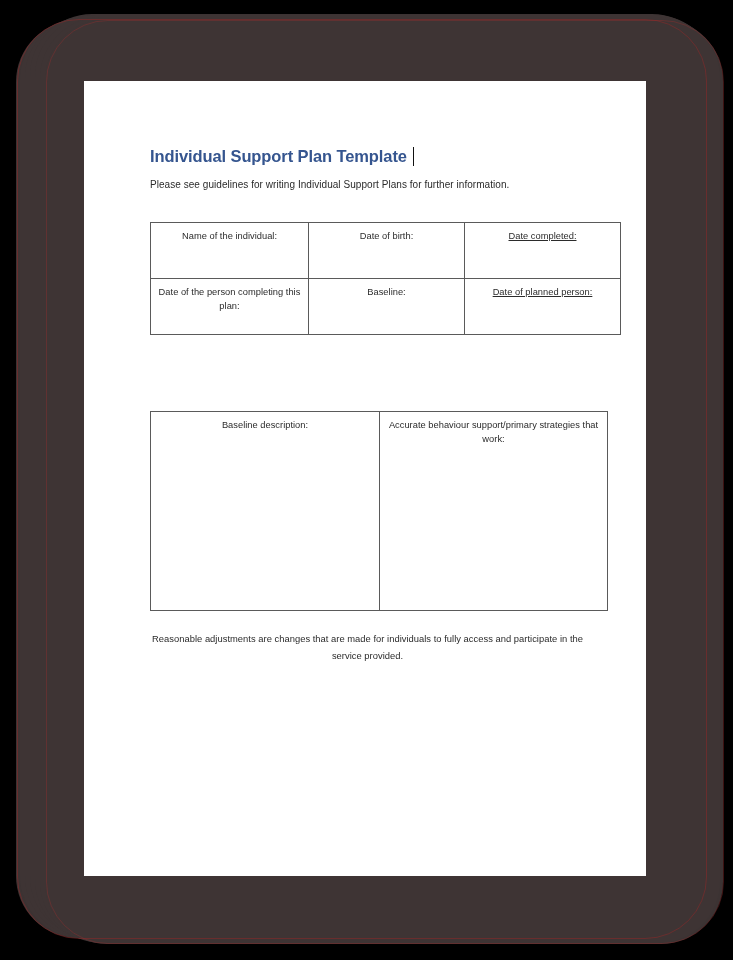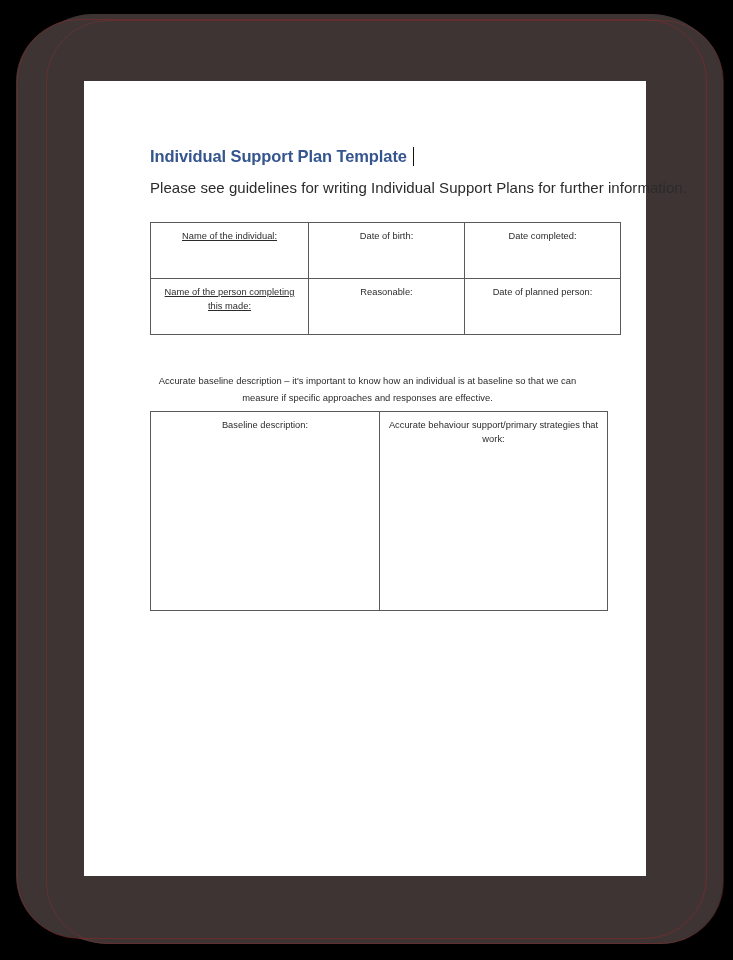--- a/index.html
+++ b/index.html
@@ -93,21 +93,21 @@
     height: 19px;
     background: #111111;
     vertical-align: -4px;
     margin-left: 6px;
   }
 
   .intro-line {
     position: absolute;
     left: 0;
     top: 98px;
-    font-size: 15px;
+    font-size: 10px;
     color: #2b2b2b;
     letter-spacing: 0.05px;
     white-space: nowrap;
   }
 
   .para {
     position: absolute;
     left: 0;
     width: 435px;
     font-size: 9.4px;
@@ -131,23 +131,23 @@
     padding: 6px 6px 0 6px;
     font-size: 9.3px;
     line-height: 14px;
     color: #2b2b2b;
     letter-spacing: 0.02px;
   }
 
   
   .tbl-identity { left: 0px; top: 141px; width: 431px; }
   .tbl-identity td { height: 49px; }
-  .tbl-identity .c1 { width: 145px; text-decoration: underline; }
+  .tbl-identity .c1 { width: 145px; }
   .tbl-identity .c2 { width: 143px; }
-  .tbl-identity .c3 { width: 143px; }
+  .tbl-identity .c3 { width: 143px; text-decoration: underline; }
 
   
   .tbl-baseline { left: 0px; top: 330px; width: 431px; }
   .tbl-baseline td { height: 192px; }
   .tbl-baseline .c1 { width: 216px; }
   .tbl-baseline .c2 { width: 215px; }
 
   
   .tbl-adjust { left: 0px; top: 590px; width: 431px; }
   .tbl-adjust td { height: 120px; }
@@ -207,36 +207,36 @@
       <div class="intro-line">Please see guidelines for writing Individual Support Plans for further information.</div>
 
       <table class="form tbl-identity">
         <tbody>
             <tr>
           <td class="c1">Name of the individual:</td>
           <td class="c2">Date of birth:</td>
           <td class="c3">Date completed:</td>
         </tr>
         <tr>
-          <td class="c1">Name of the person completing this made:</td>
-          <td class="c2">Reasonable:</td>
+          <td class="c1">Date of the person completing this plan:</td>
+          <td class="c2">Baseline:</td>
           <td class="c3">Date of planned person:</td>
         </tr>
       </tbody>
         </table>
 
-      <div class="para para-baseline">Accurate baseline description – it's important to know how an individual is at baseline so that we can measure if specific approaches and responses are effective.</div>
 
       <table class="form tbl-baseline">
         <tbody>
             <tr>
           <td class="c1">Baseline description:</td>
           <td class="c2">Accurate behaviour support/primary strategies that work:</td>
         </tr>
       </tbody>
         </table>
 
+      <div class="para para-adjust">Reasonable adjustments are changes that are made for individuals to fully access and participate in the service provided.</div>
 
 
 
     </div>
   </div>
 </div>
 
 </body></html>

